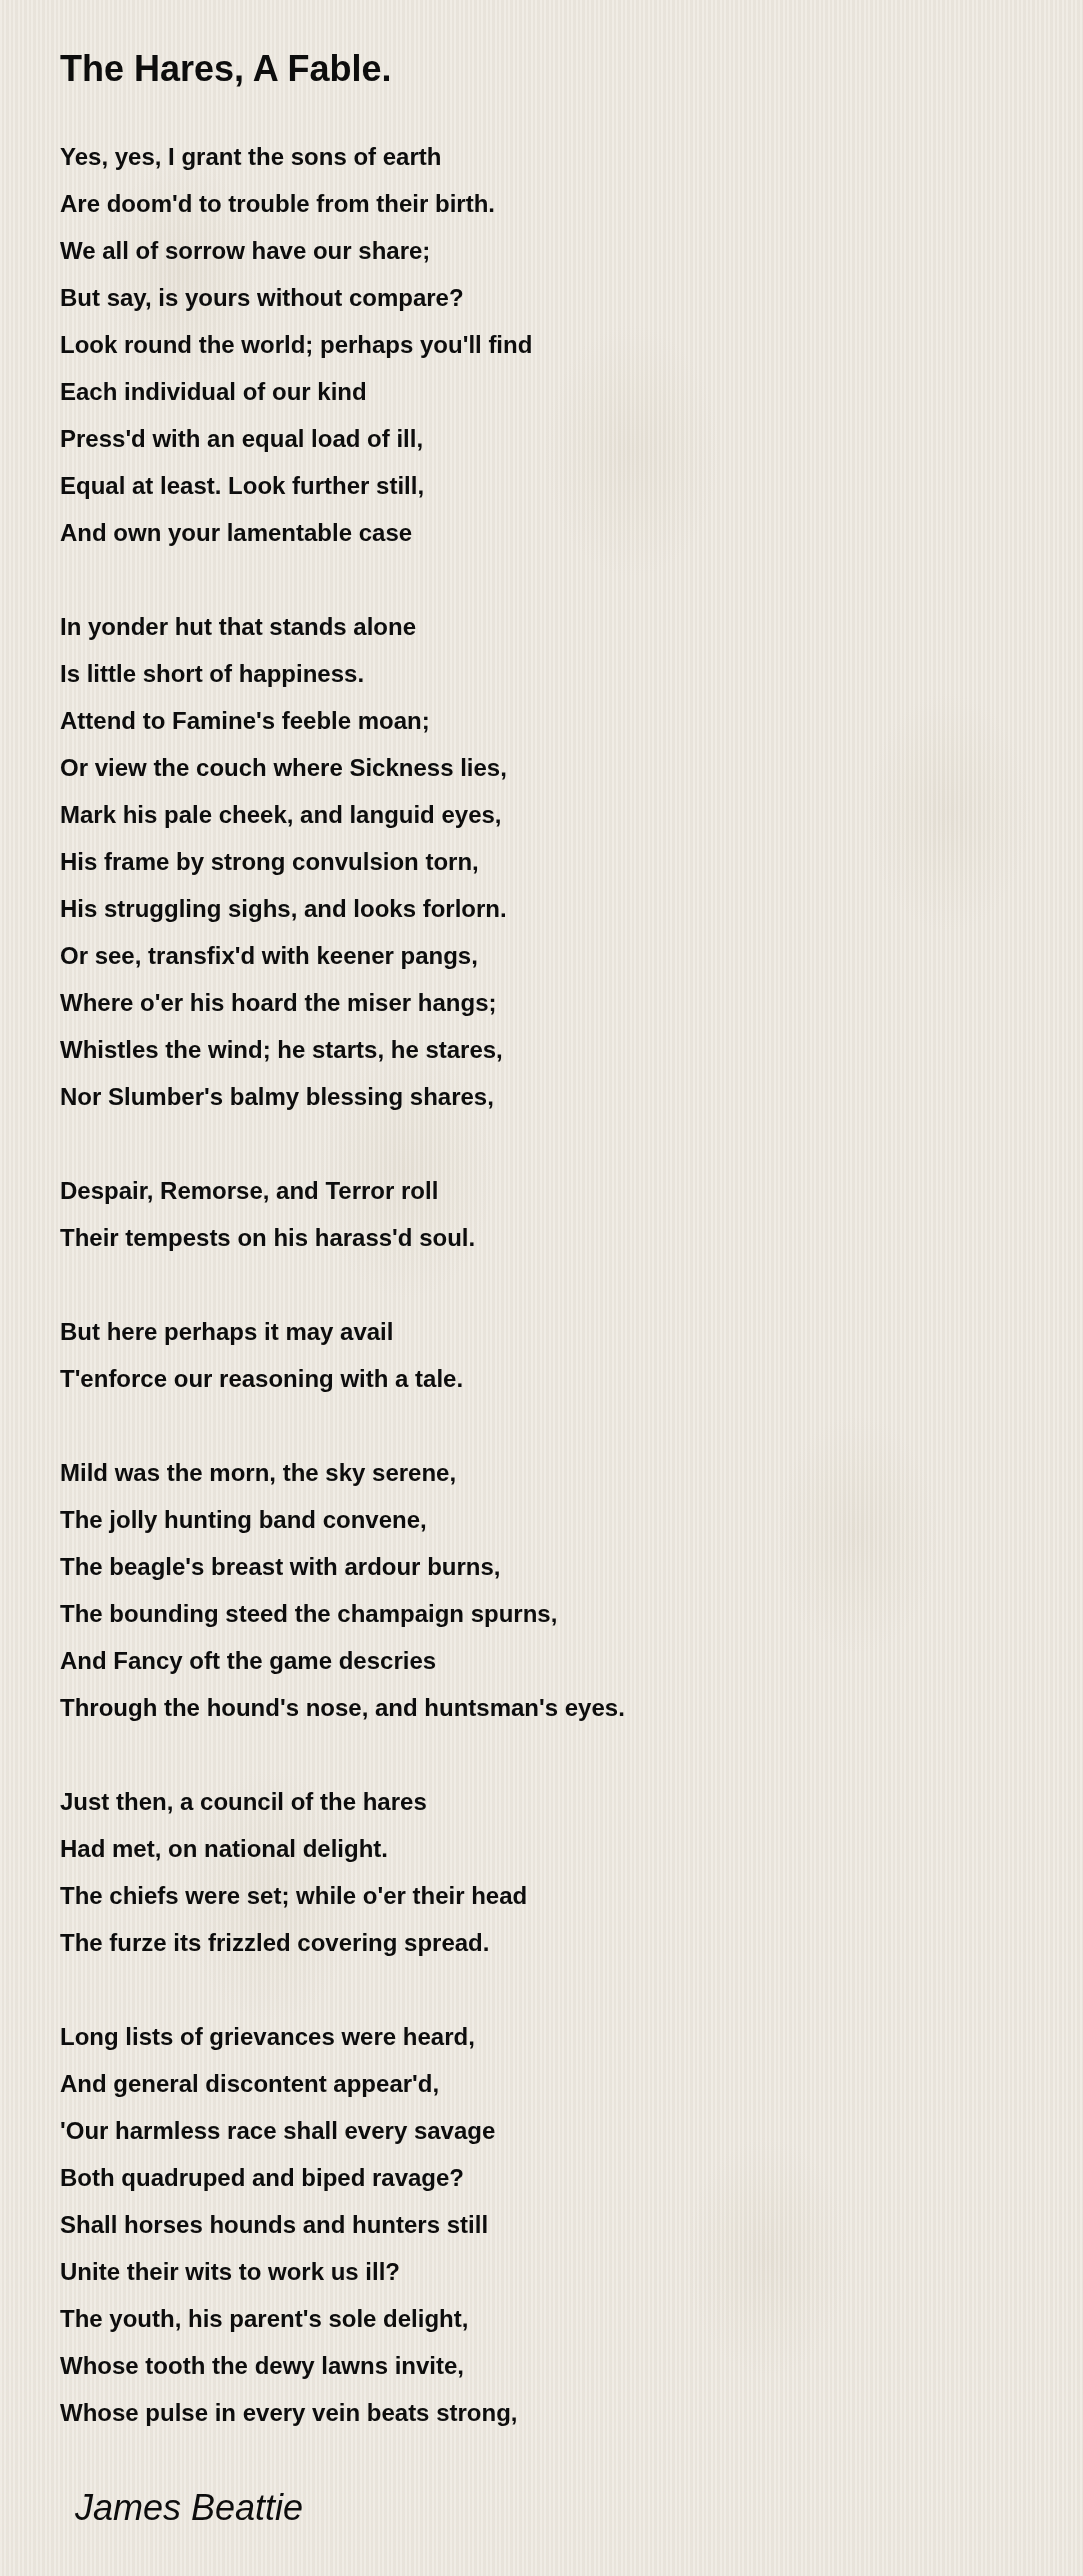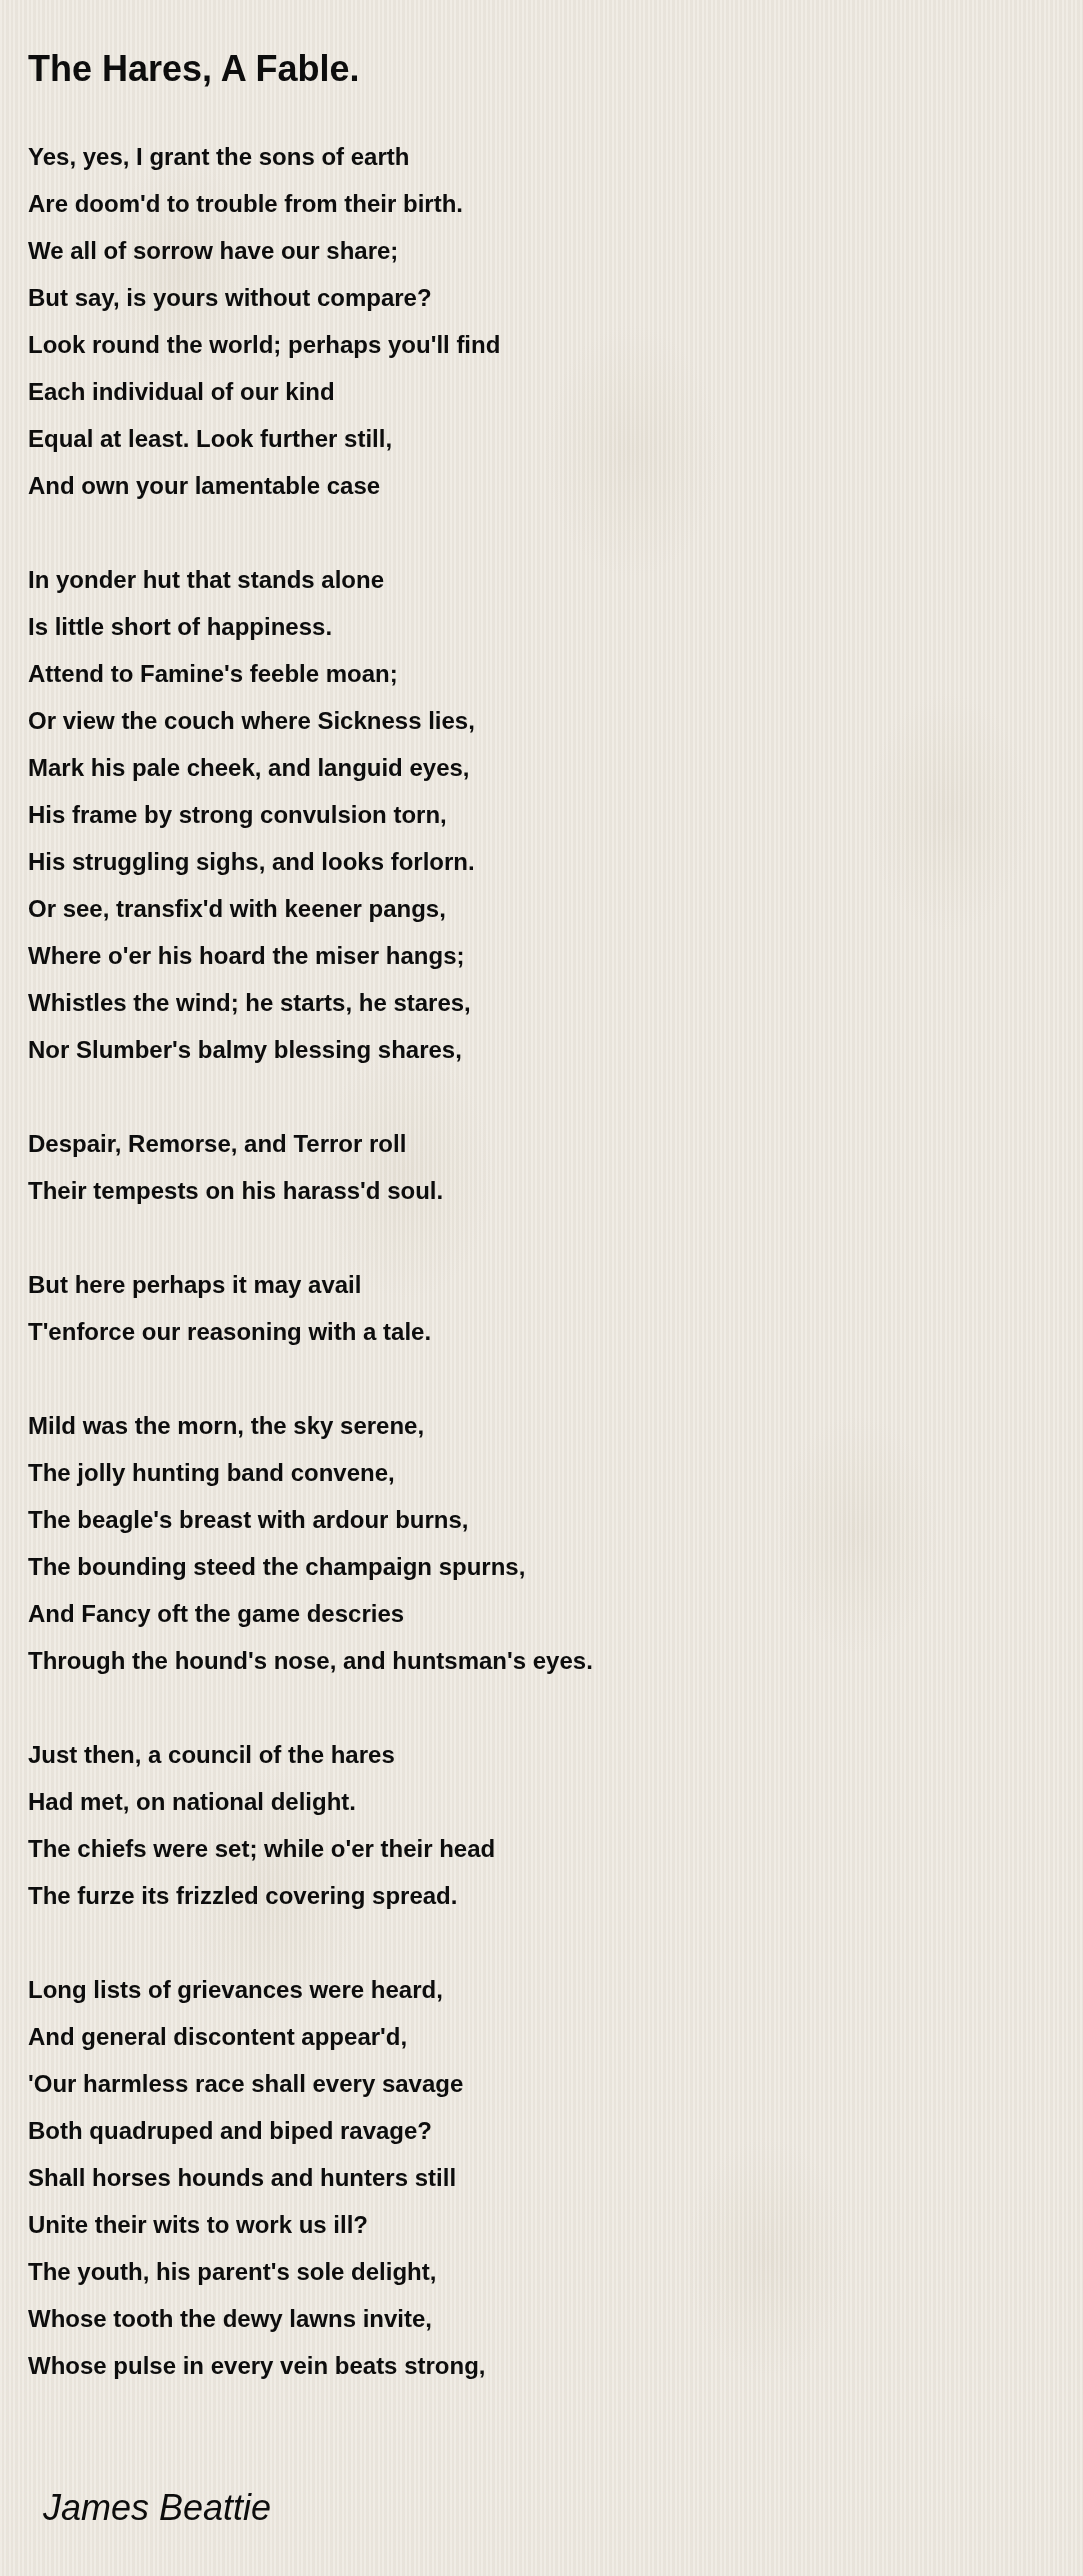--- a/index.html
+++ b/index.html
@@ -17,20 +17,21 @@
       radial-gradient(ellipse 117px 171px at 857px 1534px, rgba(210,200,185,0.22), transparent 70%),
       radial-gradient(ellipse 126px 181px at 271px 1895px, rgba(210,200,185,0.22), transparent 70%),
       radial-gradient(ellipse 117px 171px at 767px 2256px, rgba(210,200,185,0.22), transparent 70%);
     font-family: "Liberation Sans", sans-serif;
     color: #0d0d0d;
   }
   .page {
     position: relative;
     padding-left: 28px;
     padding-top: 45px;
+    margin-left: 32px;
   }
   .title {
     font-size: 36px;
     font-weight: bold;
     line-height: 47px;
     margin: 0 0 41px 0;
     letter-spacing: 0px;
   }
   .poem {
     font-size: 24px;
@@ -57,20 +58,21 @@
   <h1 class="title">The Hares, A Fable.</h1>
 
   <div class="poem">
     <div class="stanza">
       <span class="line">Yes, yes, I grant the sons of earth</span>
       <span class="line">Are doom'd to trouble from their birth.</span>
       <span class="line">We all of sorrow have our share;</span>
       <span class="line">But say, is yours without compare?</span>
       <span class="line">Look round the world; perhaps you'll find</span>
       <span class="line">Each individual of our kind</span>
+      <span class="line">Press'd with an equal load of ill,</span>
       <span class="line">Equal at least. Look further still,</span>
       <span class="line">And own your lamentable case</span>
     </div>
 
     <div class="stanza">
       <span class="line">In yonder hut that stands alone</span>
       <span class="line">Is little short of happiness.</span>
       <span class="line">Attend to Famine's feeble moan;</span>
       <span class="line">Or view the couch where Sickness lies,</span>
       <span class="line">Mark his pale cheek, and languid eyes,</span>

